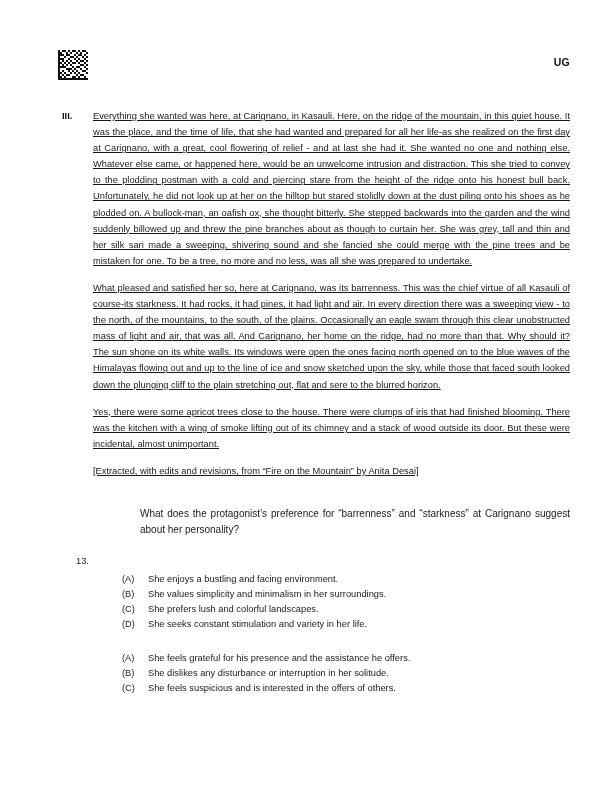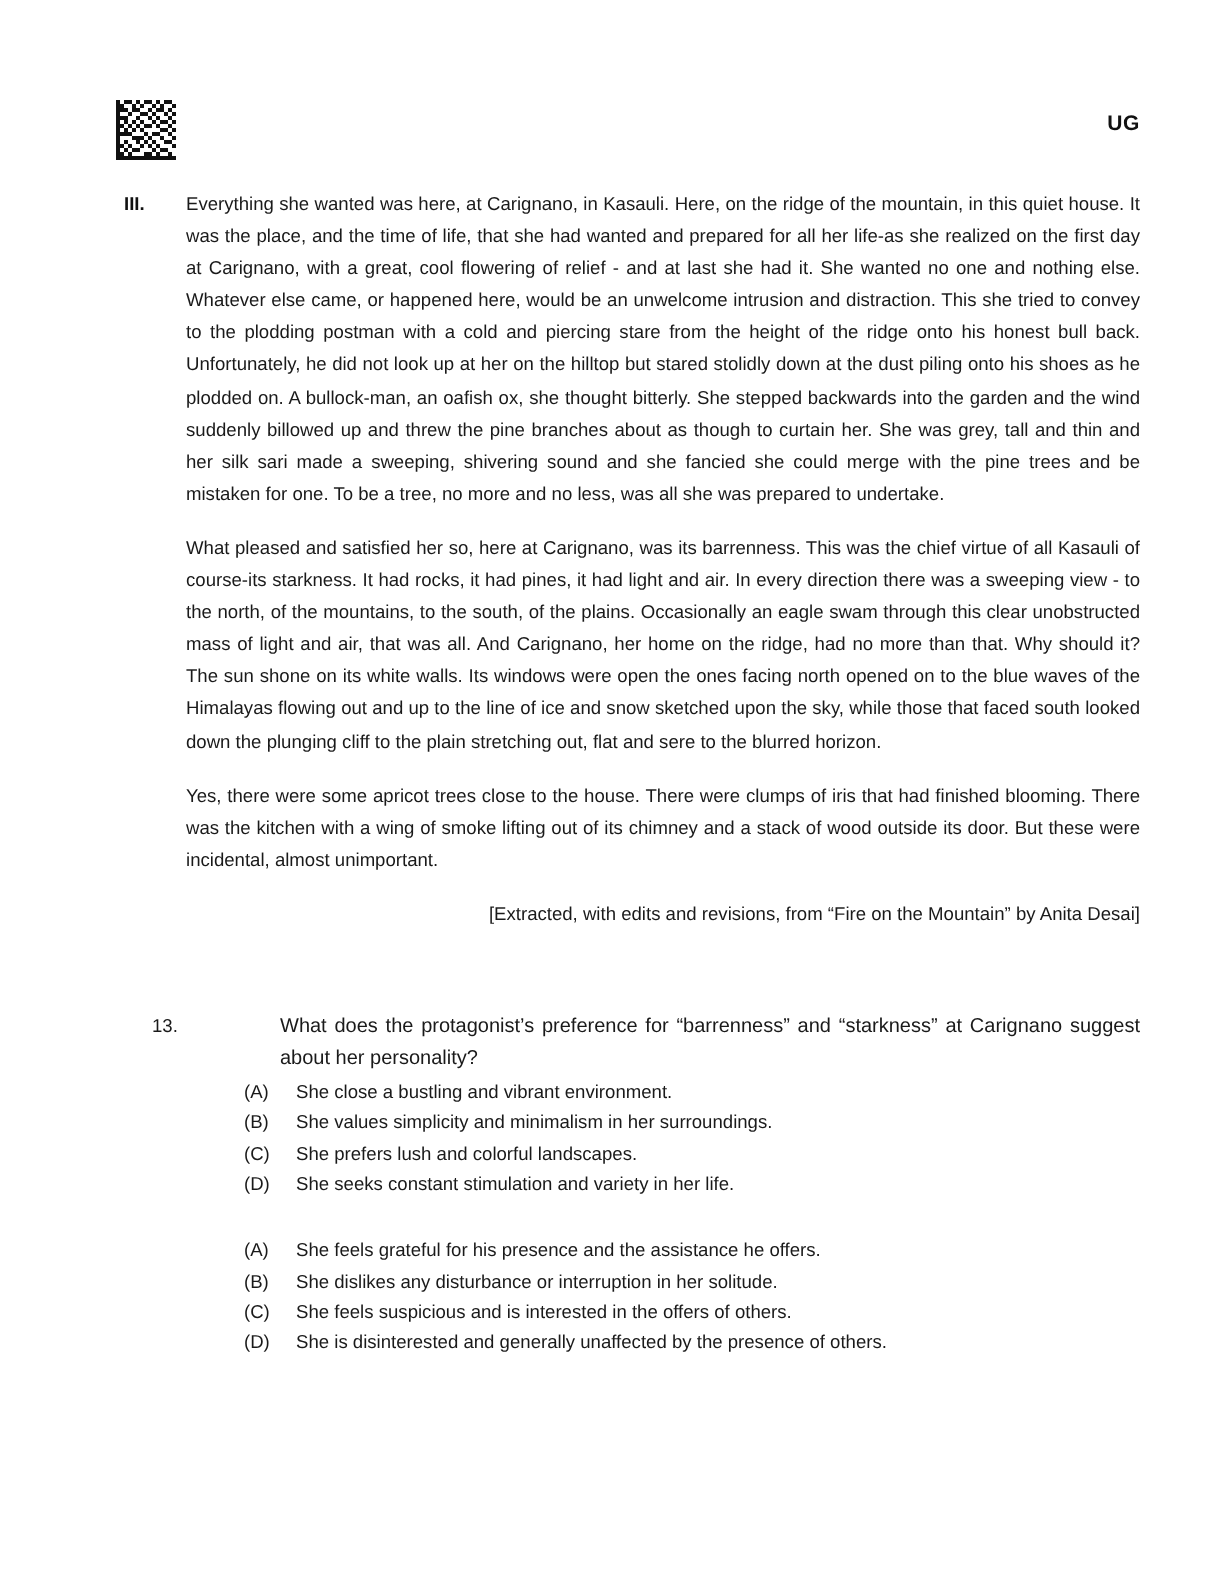--- a/index.html
+++ b/index.html
@@ -42,50 +42,51 @@
     top: 6px;
     font-size: 10.5px;
     font-weight: bold;
     letter-spacing: 0.3px;
     color: #111;
   }
 
   
   .passage {
     position: absolute;
-    top: 94px;
+    top: 108px;
     left: 62px;
     width: 508px;
   }
   .passage-row {
     display: flex;
     align-items: flex-start;
   }
   .passage-num {
     width: 31px;
     flex: 0 0 31px;
     font-size: 9.3px;
     font-weight: bold;
     line-height: 16.1px;
     color: #111;
   }
   .passage-body {
     flex: 1 1 auto;
+    text-decoration: underline;
   }
   .passage-body p {
     margin: 0 0 11px 0;
     font-size: 9.3px;
     line-height: 16.1px;
     text-align: justify;
     color: #1a1a1a;
   }
   .passage-body p.source {
     margin-top: 3px;
     margin-bottom: 12px;
-    text-align: right;
+    text-align: left;
   }
 
   
   .questions {
     position: absolute;
     top: 506px;
     left: 62px;
     width: 508px;
   }
   .question {
@@ -96,20 +97,21 @@
     align-items: flex-start;
   }
   .q-num {
     width: 32px;
     flex: 0 0 32px;
     padding-left: 14px;
     box-sizing: border-box;
     font-size: 9.3px;
     line-height: 15.6px;
     color: #1a1a1a;
+    margin-top: 48px;
   }
   .q-text {
     flex: 1 1 auto;
     font-size: 10px;
     line-height: 15.6px;
     text-align: justify;
     color: #1a1a1a;
     margin-left: 46px;
   }
   .options {
@@ -324,21 +326,21 @@
   <div class="questions">
 
     <div class="question">
       <div class="q-head">
         <div class="q-num">13.</div>
         <div class="q-text">What does the protagonist’s preference for “barrenness” and “starkness” at Carignano suggest about her personality?</div>
       </div>
       <div class="options">
         <div class="option">
           <span class="opt-label">(A)</span>
-          <span class="opt-text">She close a bustling and vibrant environment.</span>
+          <span class="opt-text">She enjoys a bustling and facing environment.</span>
         </div>
         <div class="option">
           <span class="opt-label">(B)</span>
           <span class="opt-text">She values simplicity and minimalism in her surroundings.</span>
         </div>
         <div class="option">
           <span class="opt-label">(C)</span>
           <span class="opt-text">She prefers lush and colorful landscapes.</span>
         </div>
         <div class="option">

